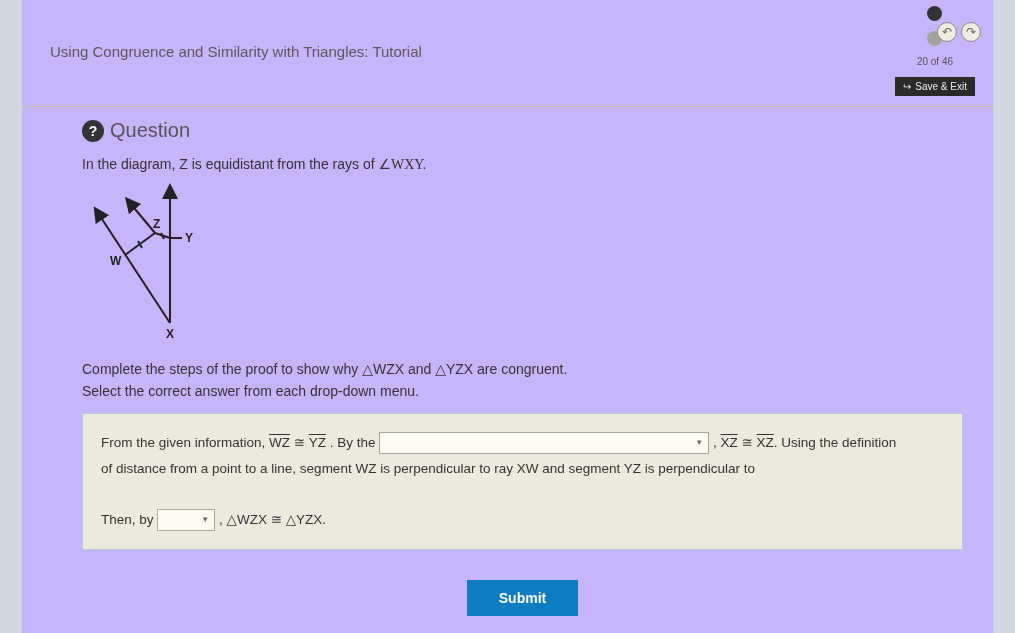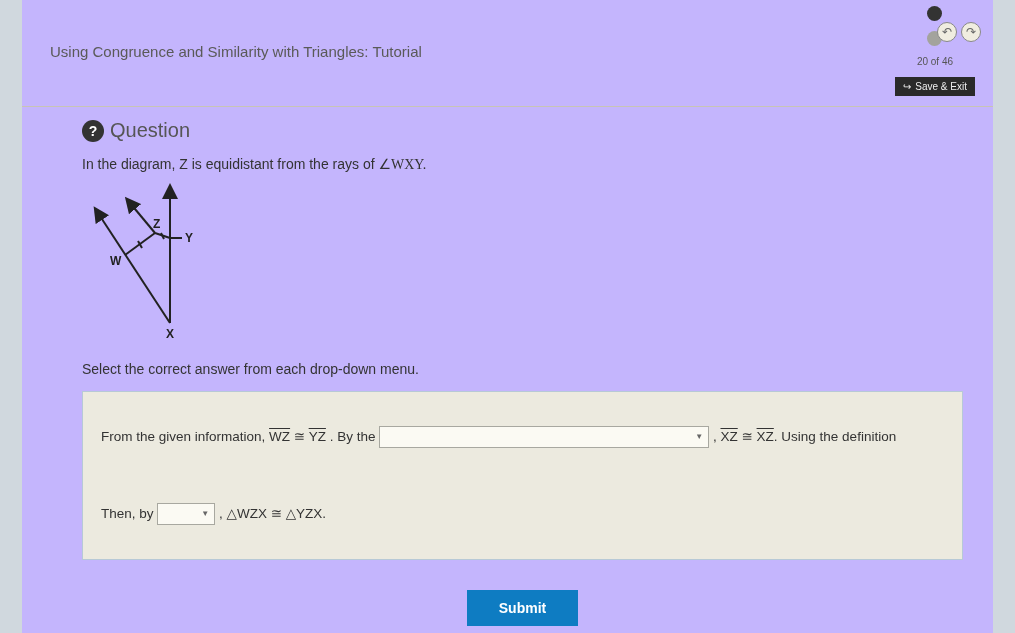--- a/index.html
+++ b/index.html
@@ -80,21 +80,21 @@
     margin: 6px 0 14px 8px;
   }
   .instr {
     font-size: 14px;
     color: #333;
     margin: 6px 0;
   }
   .proof-box {
     border: 1px solid #b7c9d6;
     background: #eceadf;
-    padding: 32px 18px;
+    padding: 16px 18px;
     margin-top: 14px;
     font-size: 13.5px;
     color: #333;
     line-height: 1.9;
   }
   .seg { text-decoration: overline; }
   .dd {
     display: inline-block;
     border: 1px solid #a8a8a0;
     background: #fbfaf3;
@@ -199,25 +199,27 @@
         <line x1="48" y1="58" x2="52" y2="65" stroke="#222" stroke-width="2"></line>
         <line x1="71" y1="50" x2="74" y2="56" stroke="#222" stroke-width="2"></line>
 
         <text x="63" y="45" font-size="12" font-weight="bold" fill="#222">Z</text>
         <text x="95" y="59" font-size="12" font-weight="bold" fill="#222">Y</text>
         <text x="20" y="82" font-size="12" font-weight="bold" fill="#222">W</text>
         <text x="76" y="155" font-size="12" font-weight="bold" fill="#222">X</text>
       </svg>
     </div>
 
+    <p class="instr">Complete the steps of the proof to show why △WZX and △YZX are congruent.</p>
     <p class="instr">Select the correct answer from each drop-down menu.</p>
 
     <div class="proof-box">
       <span>From the given information, </span><span class="seg">WZ</span><span> ≅ </span><span class="seg">YZ</span><span> . By the </span><span class="dd wide"></span><span> , </span><span class="seg">XZ</span><span> ≅ </span><span class="seg">XZ</span><span>. Using the definition</span>
       <br>
+      <span>of distance from a point to a line, segment WZ is perpendicular to ray XW and segment YZ is perpendicular to</span>
       <br>
       <br>
       <span>Then, by </span><span class="dd small"></span><span> , △WZX ≅ △YZX.</span>
     </div>
 
     <div class="submit-area">
       <button class="submit-btn">
         <span>Submit</span>
       </button>
     </div>

